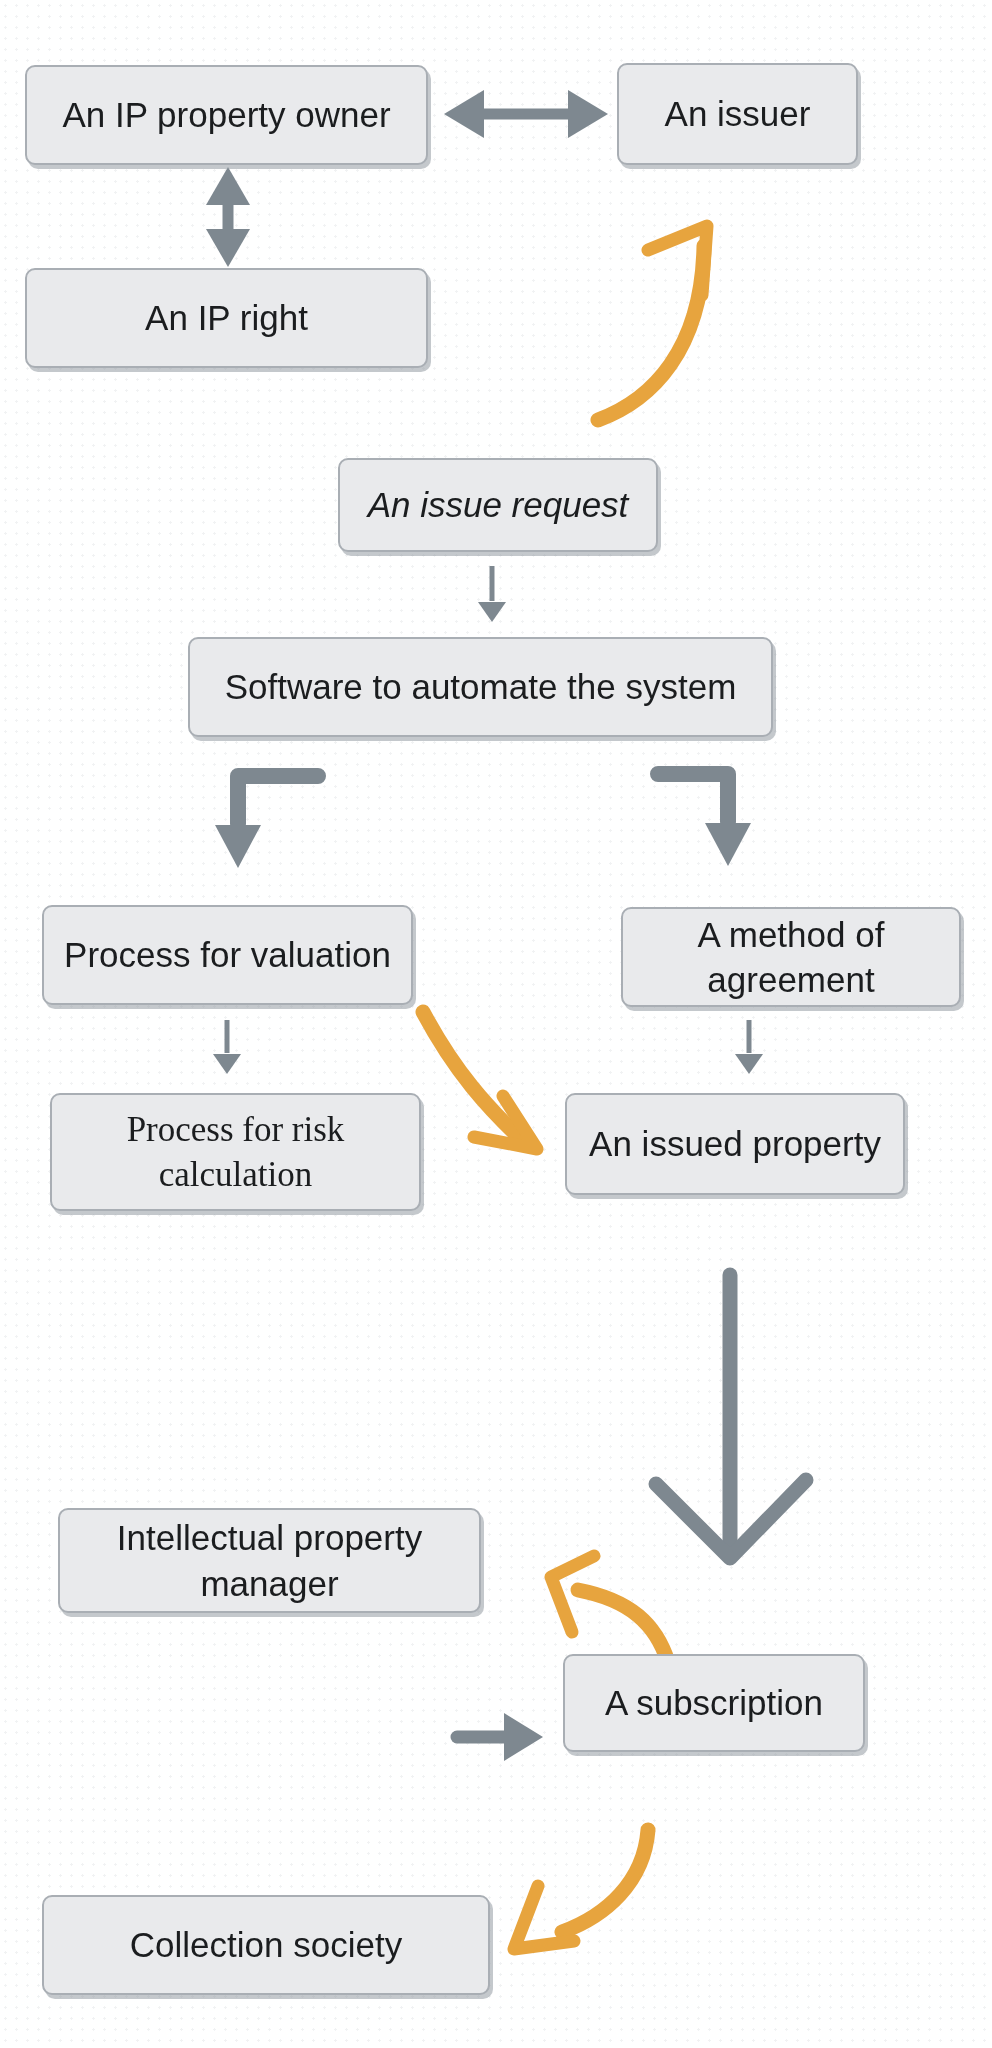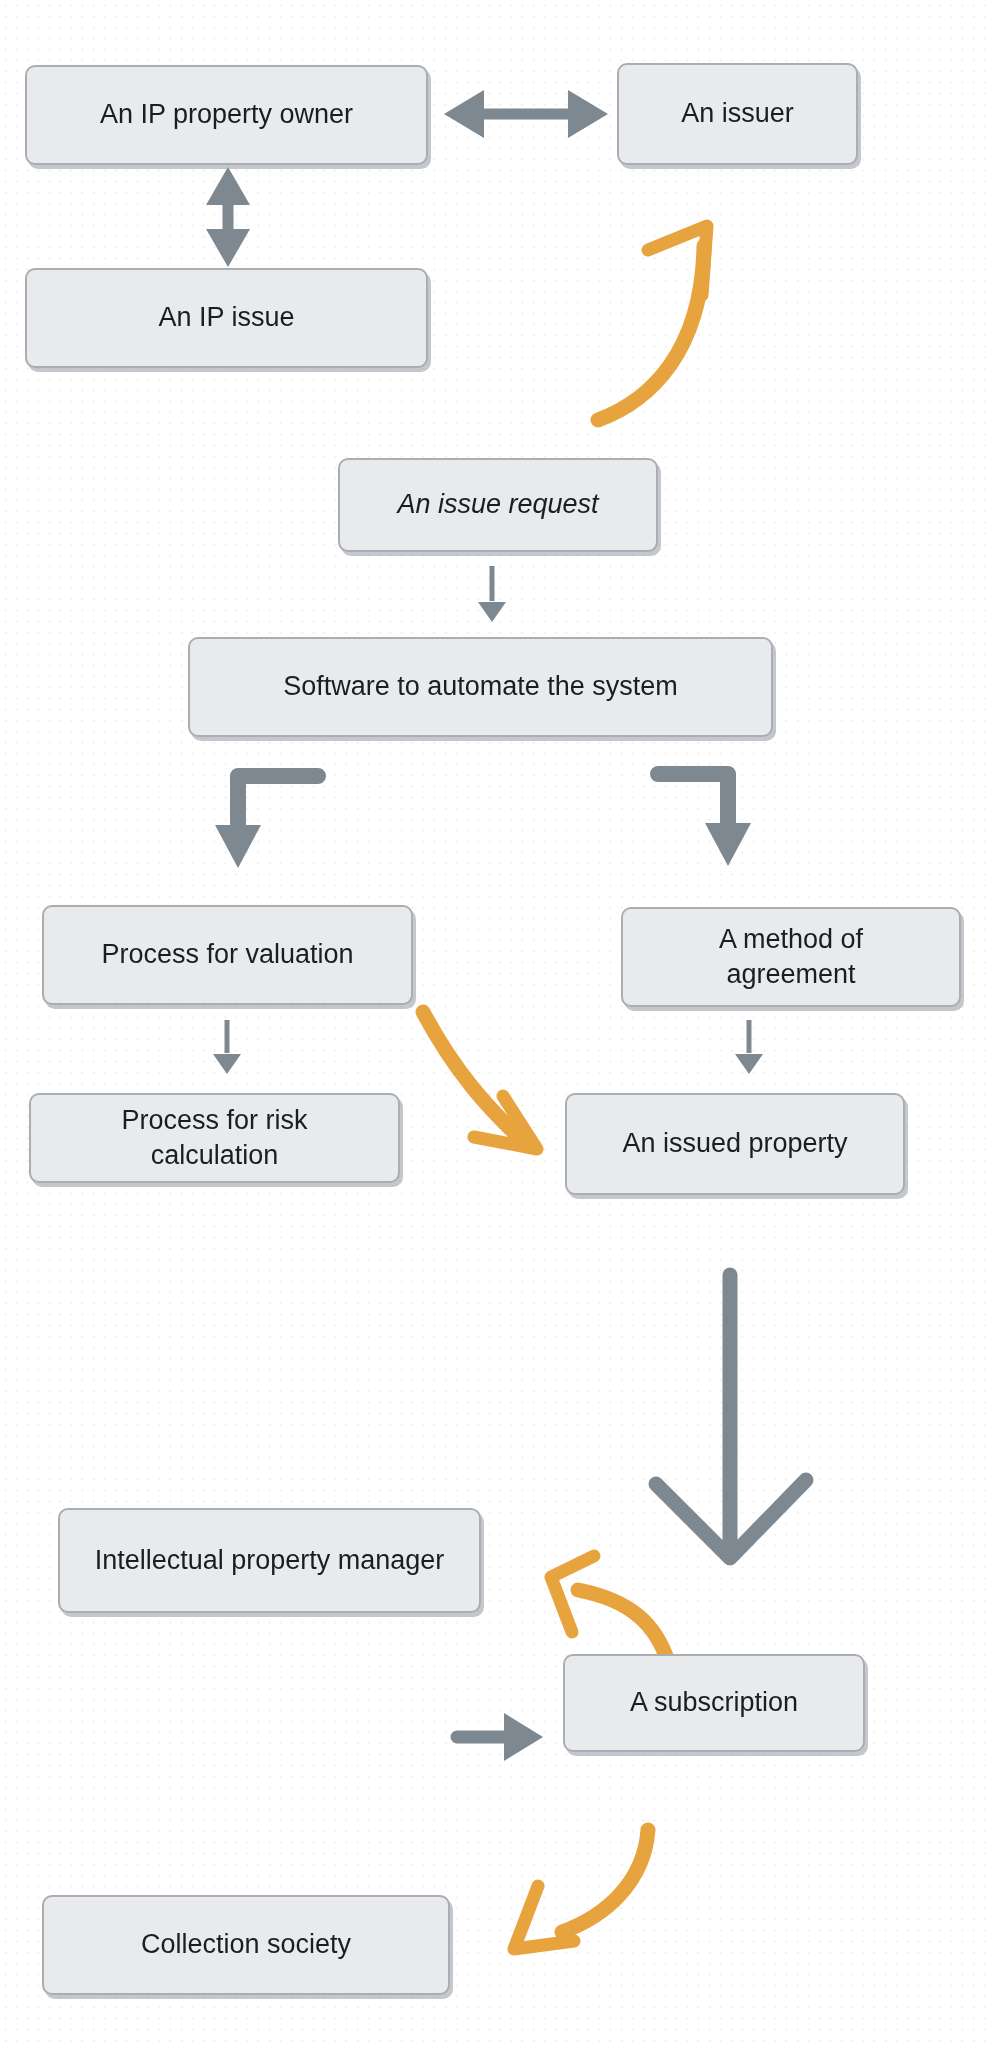--- a/index.html
+++ b/index.html
@@ -17,38 +17,38 @@
   .node{
     position:absolute;
     box-sizing:border-box;
     display:flex;align-items:center;justify-content:center;
     text-align:center;
     background:#e9eaec;
     border:2px solid #a9aeb4;
     border-radius:10px;
     box-shadow:3px 4px 0 rgba(148,155,163,0.55);
     color:#1b1d1f;
-    font-size:27px;
+    font-size:35px;
     line-height:1.3;
     white-space:pre-line;
     padding:12px 8px;
   }
   #n-ip-property-owner{left:25px;top:65px;width:403px;height:100px;}
   #n-issuer{left:617px;top:63px;width:241px;height:102px;align-items:center;}
   #n-ip-right{left:25px;top:268px;width:403px;height:100px;}
   #n-issue-request{left:338px;top:458px;width:320px;height:94px;font-style:italic;}
   #n-software{left:188px;top:637px;width:585px;height:100px;}
   #n-process-valuation{left:42px;top:905px;width:371px;height:100px;}
   #n-method-agreement{left:577px;top:907px;width:340px;height:100px;margin-left:44px;}
-  #n-process-risk{left:29px;top:1093px;width:371px;height:90px;}
+  #n-process-risk{left:50px;top:1093px;width:371px;height:118px;font-family:Liberation Serif, serif;}
   #n-issued-secutory{left:565px;top:1093px;width:340px;height:102px;}
   #n-ip-manager{left:22px;top:1508px;width:423px;height:105px;margin-left:36px;}
   #n-investor{left:153px;top:1698px;width:224px;height:80px;}
   #n-subscription{left:563px;top:1654px;width:302px;height:98px;}
-  #n-collection-society{left:42px;top:1895px;width:408px;height:100px;}
+  #n-collection-society{left:42px;top:1895px;width:448px;height:100px;}
 
   .gray-stroke{stroke:#7e8890;fill:none;}
   .gray-fill{fill:#7e8890;stroke:none;}
   .orange-stroke{stroke:#e7a43e;fill:none;stroke-linecap:round;stroke-linejoin:round;}
 </style>
 </head>
 <body>
 
 <div class="canvas">
 
@@ -122,21 +122,21 @@
     </g>
   </svg>
 
   <div class="node" id="n-ip-property-owner">
     <span>An IP property owner</span>
   </div>
   <div class="node" id="n-issuer">
     <span>An issuer</span>
   </div>
   <div class="node" id="n-ip-right">
-    <span>An IP issue</span>
+    <span>An IP right</span>
   </div>
   <div class="node" id="n-issue-request">
     <span>An issue request</span>
   </div>
   <div class="node" id="n-software">
     <span>Software to automate the system</span>
   </div>
   <div class="node" id="n-process-valuation">
     <span>Process for valuation</span>
   </div>

